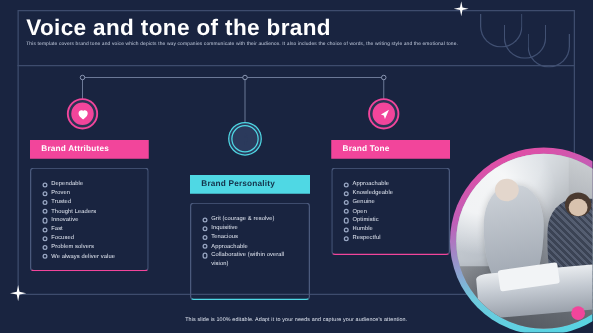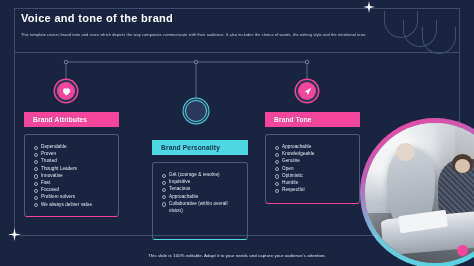--- a/index.html
+++ b/index.html
@@ -18,21 +18,21 @@
     border:1px solid #3e4c6d;
   }
   .frame-inner-line {
     position:absolute; left:14px; top:52px; right:14px;
     height:1px; background:#3e4c6d;
   }
 
   
   .title {
     position:absolute; left:21px; top:12px;
-    font-size:11px; font-weight:bold; letter-spacing:.3px;
+    font-size:18px; font-weight:bold; letter-spacing:.3px;
     color:#ffffff; white-space:nowrap;
   }
   .subtitle {
     position:absolute; left:21px; top:32px; width:400px;
     font-size:3.9px; line-height:6px; color:#c9d2e4;
     letter-spacing:.12px; white-space:nowrap;
   }
 
   
   .deco { position:absolute; right:13px; top:9px; width:80px; height:46px; }

